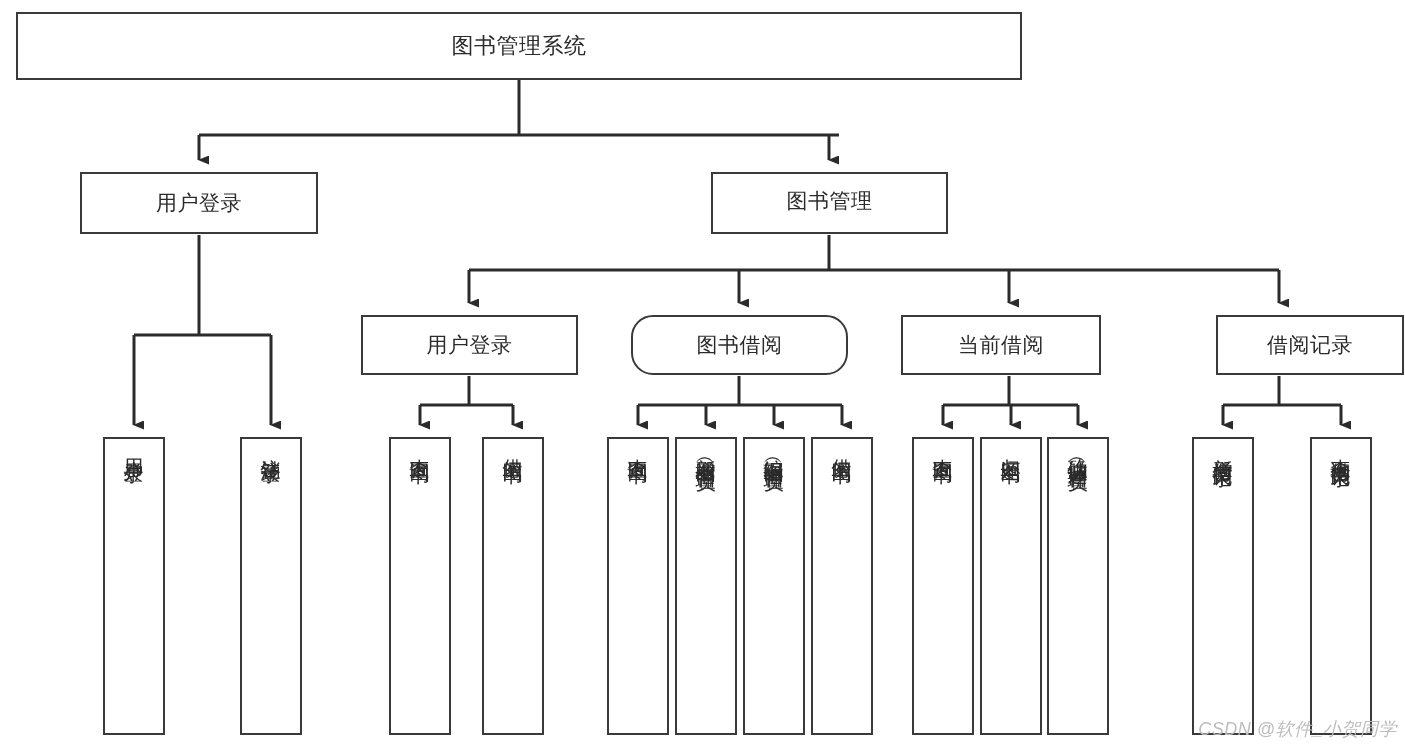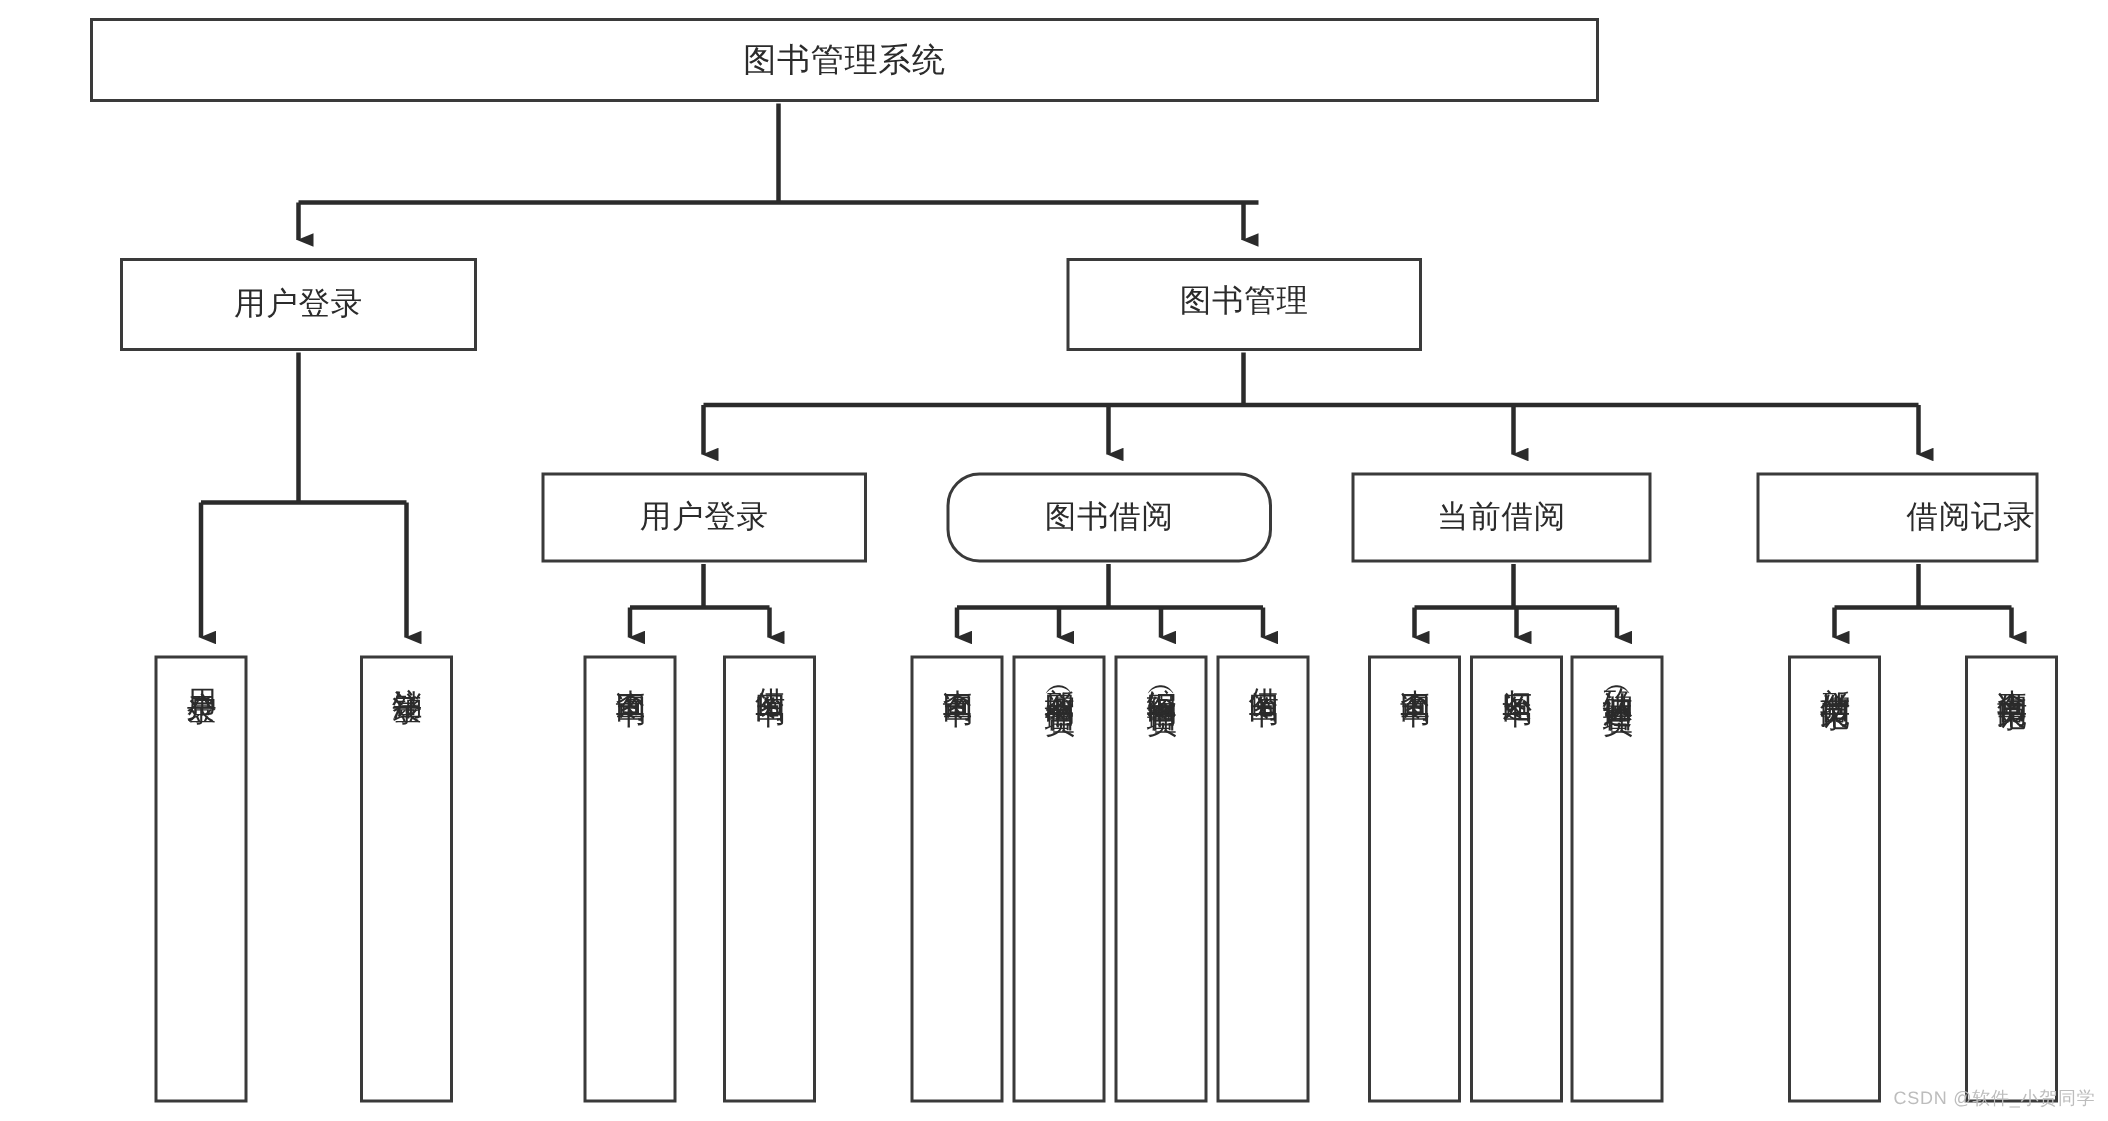--- a/index.html
+++ b/index.html
@@ -62,25 +62,26 @@
     text-orientation: upright;
     font-size: 20px;
     letter-spacing: 2px;
     line-height: 1.1;
     white-space: nowrap;
   }
   #watermark {
     position: absolute;
     right: 8px;
     bottom: 6px;
-    font-size: 12px;
+    font-size: 18px;
     color: #bdbdbd;
     letter-spacing: 0.5px;
     user-select: none;
     white-space: nowrap;
+    font-style: italic;
   }
 </style>
 </head>
 <body>
 
 <div id="diagram-root">
 
   <svg id="edge-layer" viewBox="0 0 1405 747" width="1405" height="747" xmlns="http://www.w3.org/2000/svg">
     <defs>
       <marker id="arrowhead" markerWidth="9" markerHeight="11" refX="4.5" refY="10" orient="auto" markerUnits="userSpaceOnUse">
@@ -124,21 +125,21 @@
       <path d="M1011,405 L1011,425" marker-end="url(#arrowhead)"></path>
       <path d="M1078,405 L1078,425" marker-end="url(#arrowhead)"></path>
 
       <path d="M1279,376 L1279,405"></path>
       <path d="M1223,405 L1341,405"></path>
       <path d="M1223,405 L1223,425" marker-end="url(#arrowhead)"></path>
       <path d="M1341,405 L1341,425" marker-end="url(#arrowhead)"></path>
     </g>
   </svg>
 
-  <div class="node horiz root" style="left:16px; top:12px; width:1006px; height:56px;margin-left:44px;">
+  <div class="node horiz root" style="left:16px; top:12px; width:1006px; height:68px;">
     <span class="node-label">图书管理系统</span>
   </div>
 
   <div class="node horiz" style="left:80px; top:172px; width:238px; height:62px;">
     <span class="node-label">用户登录</span>
   </div>
 
   <div class="node horiz" style="left:711px; top:172px; width:237px; height:62px;font-family:Liberation Mono, monospace;">
     <span class="node-label">图书管理</span>
   </div>
@@ -148,21 +149,21 @@
   </div>
 
   <div class="node horiz" style="left:631px; top:315px; width:217px; height:60px;border-radius:22px;">
     <span class="node-label">图书借阅</span>
   </div>
 
   <div class="node horiz" style="left:901px; top:315px; width:200px; height:60px;">
     <span class="node-label">当前借阅</span>
   </div>
 
-  <div class="node horiz" style="left:1171px; top:315px; width:188px; height:60px;justify-content:flex-end;">
+  <div class="node horiz" style="left:1216px; top:315px; width:188px; height:60px;">
     <span class="node-label">借阅记录</span>
   </div>
 
   <div class="node vert" style="left:103px; top:437px; width:62px; height:298px;">
     <span class="node-label">用户登录</span>
   </div>
 
   <div class="node vert" style="left:240px; top:437px; width:62px; height:298px;">
     <span class="node-label">注销登录</span>
   </div>

